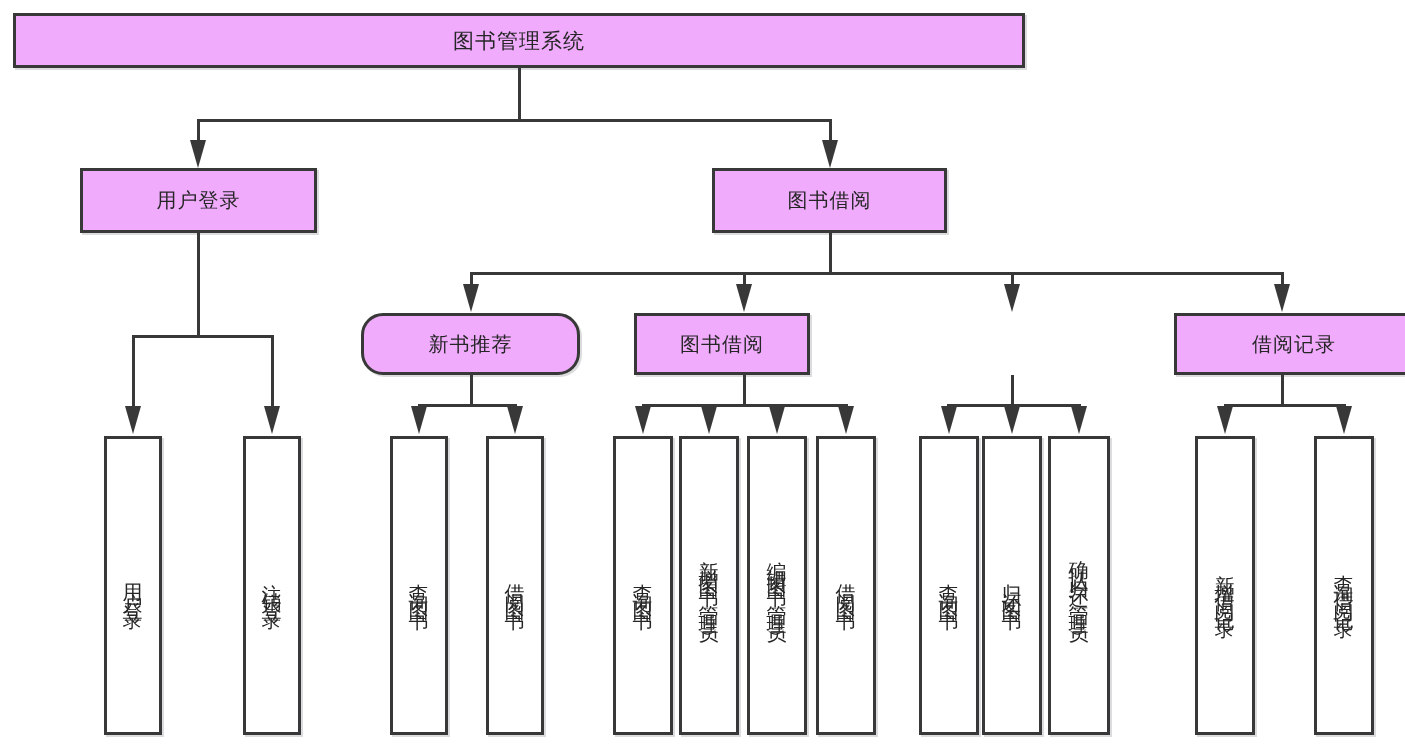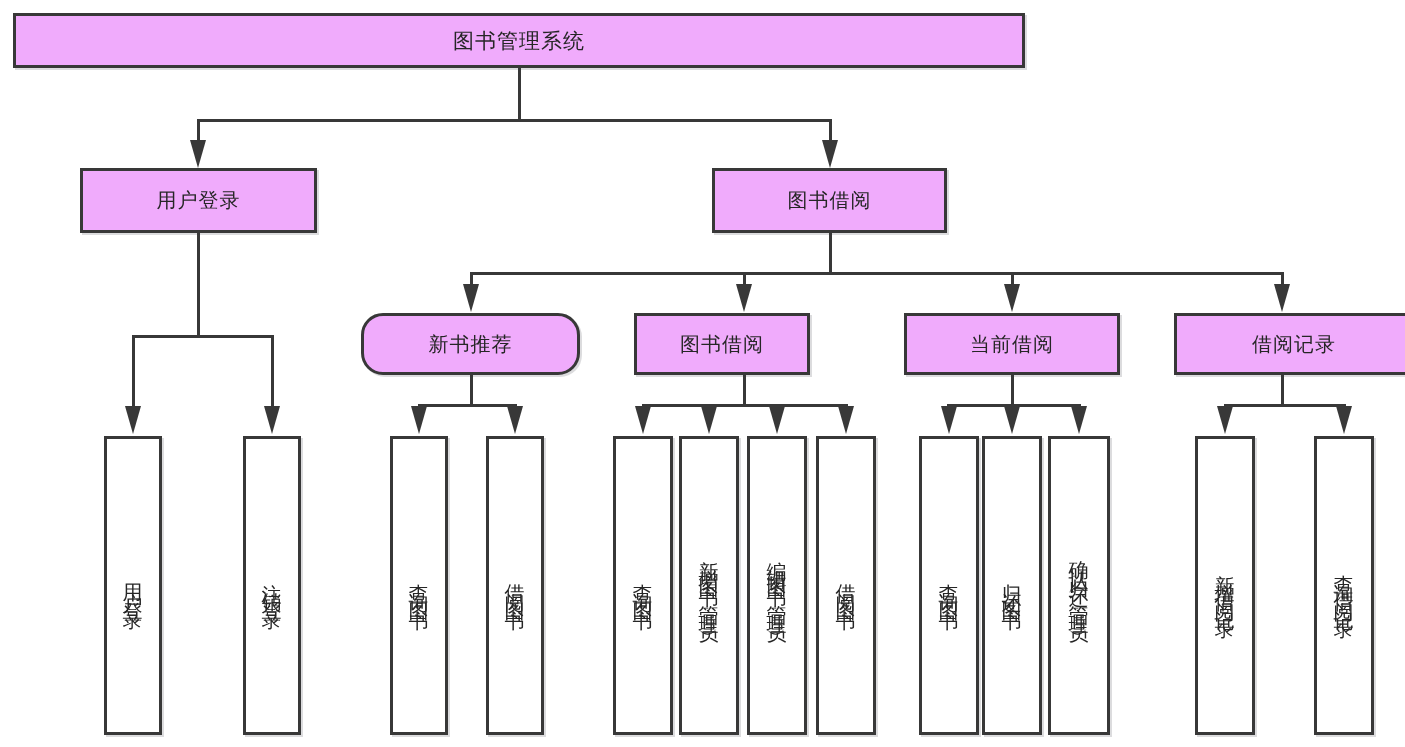--- a/index.html
+++ b/index.html
@@ -111,23 +111,20 @@
   <div class="arrow" style="left:1004px;top:284px;"></div>
   <div class="vline" style="left:1281px;top:272px;height:14px;"></div>
   <div class="arrow" style="left:1274px;top:284px;"></div>
 
   <div class="box" style="left:361px;top:313px;width:219px;height:62px;border-radius:22px;">
     <span class="lbl">新书推荐</span>
   </div>
   <div class="box" style="left:634px;top:313px;width:176px;height:62px;">
     <span class="lbl">图书借阅</span>
   </div>
-  <div class="box" style="left:904px;top:313px;width:216px;height:62px;">
-    <span class="lbl">当前借阅</span>
-  </div>
   <div class="box" style="left:1174px;top:313px;width:240px;height:62px;">
     <span class="lbl">借阅记录</span>
   </div>
 
   <div class="vline" style="left:470px;top:375px;height:32px;"></div>
   <div class="hline" style="left:418px;top:404px;width:99px;"></div>
   <div class="arrow" style="left:411px;top:406px;"></div>
   <div class="arrow" style="left:507px;top:406px;"></div>
 
   <div class="vline" style="left:743px;top:375px;height:32px;"></div>

